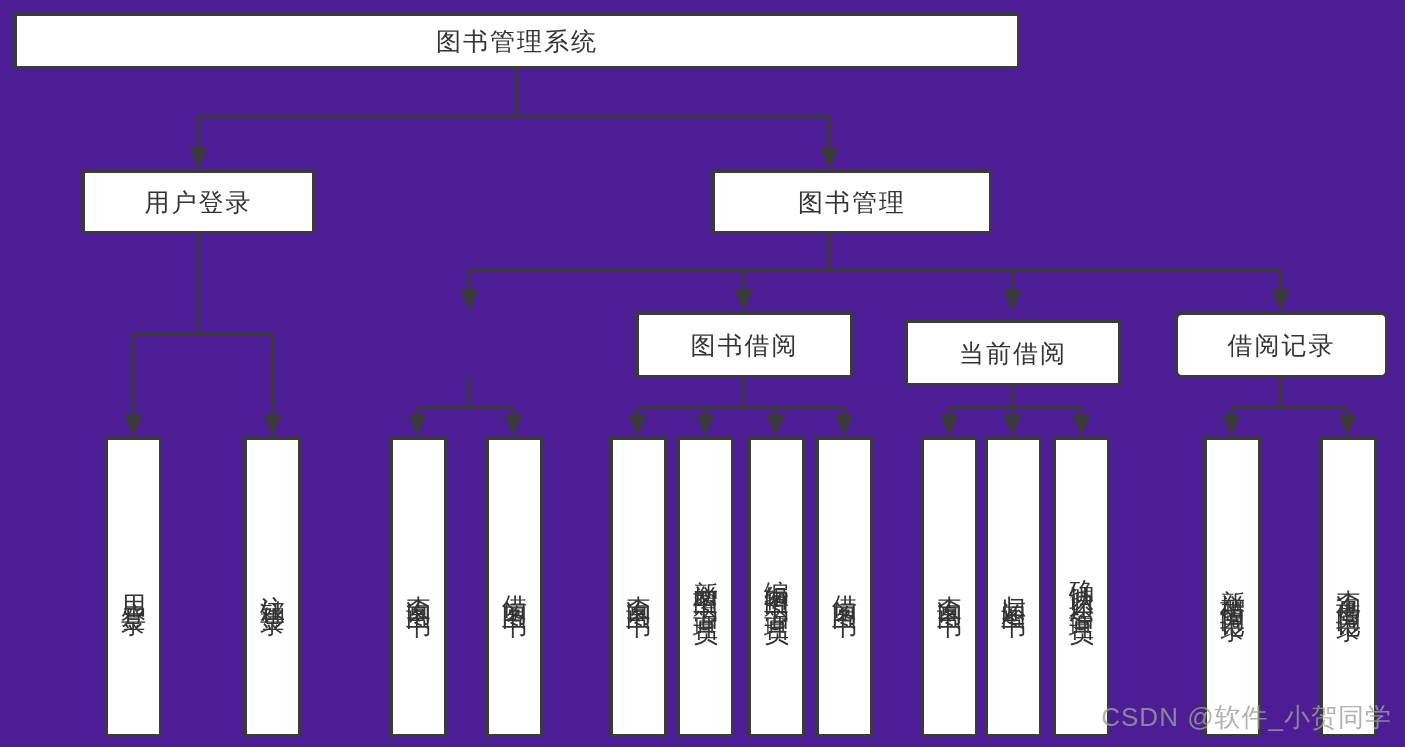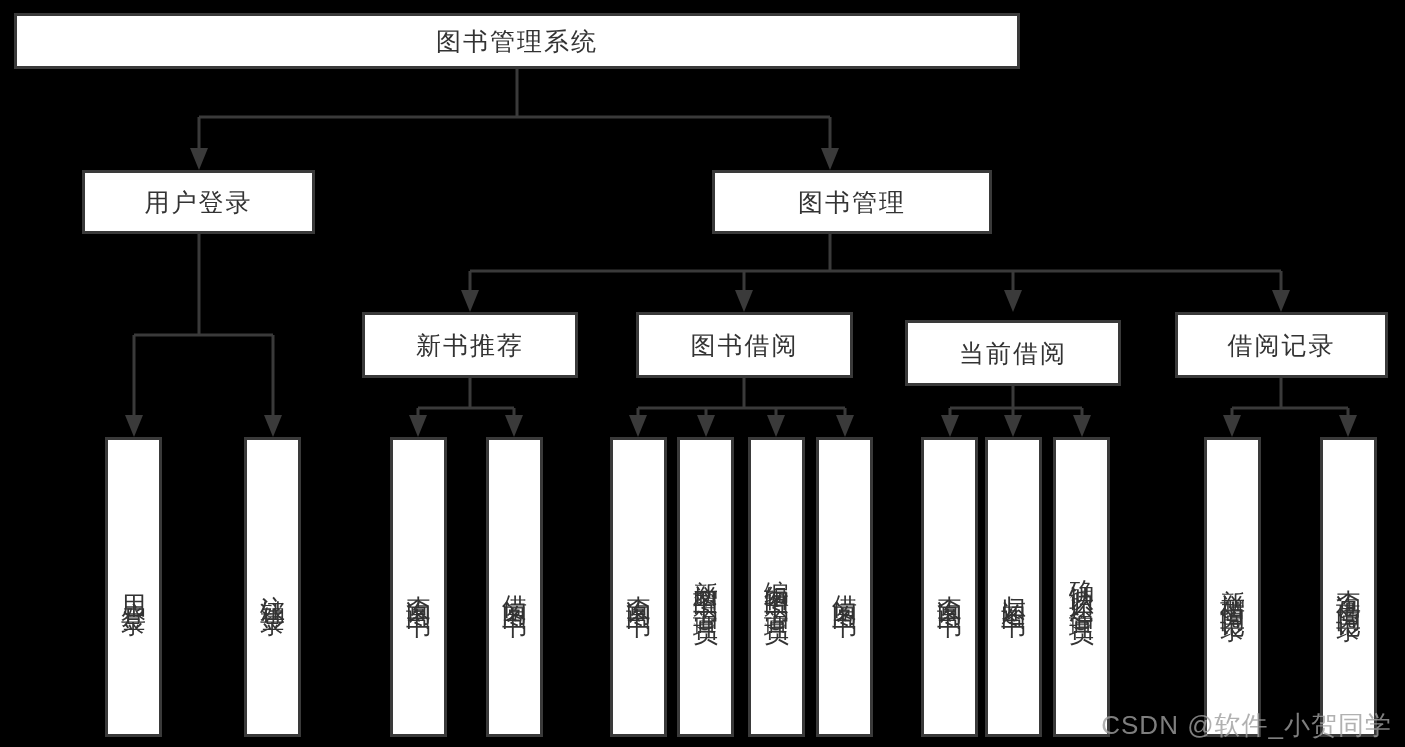--- a/index.html
+++ b/index.html
@@ -4,21 +4,21 @@
 <style>
   html, body {
     margin: 0;
     padding: 0;
     background: #ffffff;
   }
   .canvas {
     position: relative;
     width: 1405px;
     height: 747px;
-    background: #000000;
+    background: #4c1d95;
     font-family: "Liberation Sans", sans-serif;
     overflow: hidden;
   }
   .connectors {
     position: absolute;
     left: 0;
     top: 0;
     width: 1405px;
     height: 747px;
     pointer-events: none;
@@ -45,39 +45,39 @@
     font-size: 25px;
     padding: 4px 0;
   }
   
   .n-root   { left: 14px;  top: 13px;  width: 1006px; height: 56px; }
   .n-login  { left: 82px;  top: 170px; width: 233px;  height: 64px; }
   .n-mgmt   { left: 712px; top: 170px; width: 280px;  height: 64px; }
   .n-g0 { left: 362px;  top: 312px; width: 216px; height: 66px; }
   .n-g1 { left: 636px;  top: 312px; width: 217px; height: 66px; }
   .n-g2 { left: 905px;  top: 312px; width: 216px; height: 66px; margin-top: 8px; }
-  .n-g3 { left: 1175px; top: 312px; width: 213px; height: 66px; }
+  .n-g3 { left: 1175px; top: 312px; width: 213px; height: 66px; border-radius: 7px; }
   .leaf { top: 437px; width: 57px; height: 300px; }
   .l-0  { left: 105px; }
   .l-1  { left: 244px; }
   .l-2  { left: 390px; }
   .l-3  { left: 486px; }
   .l-4  { left: 610px; }
   .l-5  { left: 677px; }
   .l-6  { left: 748px; }
   .l-7  { left: 816px; }
   .l-8  { left: 921px; }
   .l-9  { left: 985px; }
   .l-10 { left: 1053px; }
   .l-11 { left: 1204px; }
   .l-12 { left: 1320px; }
   .watermark {
     position: absolute;
     right: 13px;
-    bottom: 4px;
+    bottom: 12px;
     font-size: 26px;
     color: #9e9e9e;
     opacity: 0.8;
     letter-spacing: 1px;
     white-space: nowrap;
   }
 </style>
 </head>
 <body>
 
@@ -114,21 +114,20 @@
       <polygon points="1223,415 1241,415 1232,437"></polygon>
       <polygon points="1339,415 1357,415 1348,437"></polygon>
     </g>
   </svg>
 
   <div class="node n-root">图书管理系统</div>
 
   <div class="node n-login">用户登录</div>
   <div class="node n-mgmt">图书管理</div>
 
-  <div class="node n-g0">新书推荐</div>
   <div class="node n-g1">图书借阅</div>
   <div class="node n-g2">当前借阅</div>
   <div class="node n-g3">借阅记录</div>
 
   <div class="node vert leaf l-0">用户登录</div>
   <div class="node vert leaf l-1">注销登录</div>
 
   <div class="node vert leaf l-2">查询图书</div>
   <div class="node vert leaf l-3">借阅图书</div>
 

